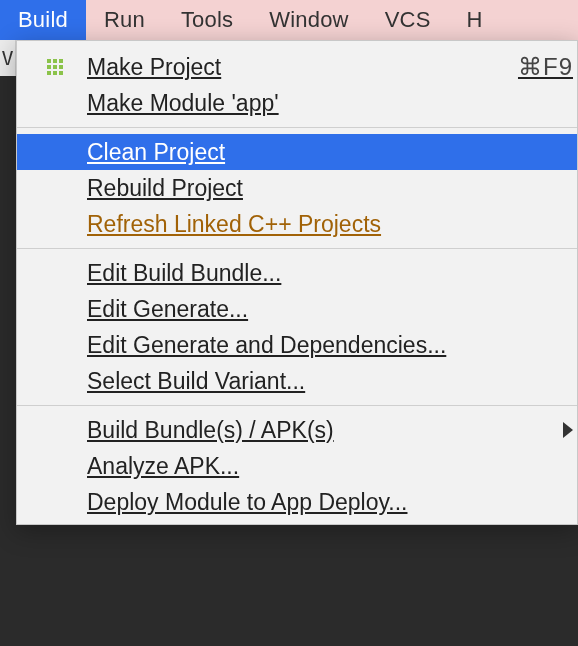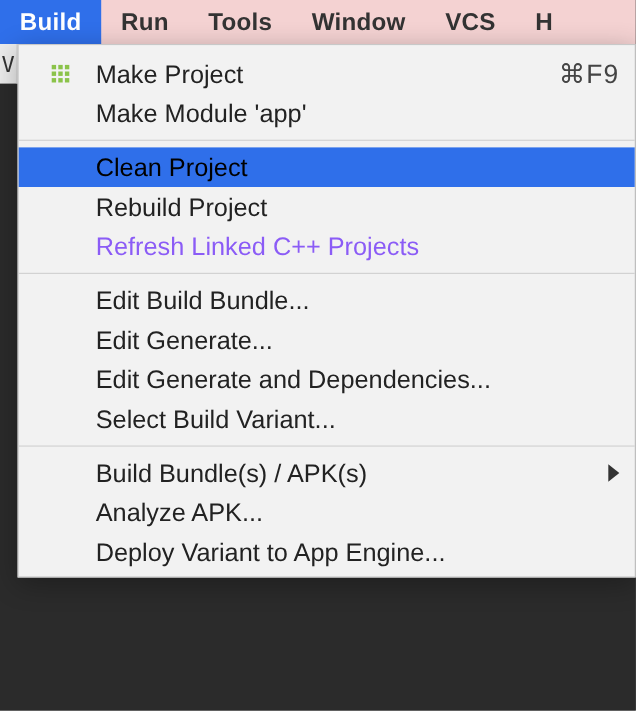--- a/index.html
+++ b/index.html
@@ -23,21 +23,20 @@
     }
     .menubar-item {
       padding: 0 18px;
       font-size: 22px;
       color: #333;
       height: 100%;
       display: flex;
       align-items: center;
       cursor: default;
       letter-spacing: 0.2px;
-      font-weight: bold;
     }
     .menubar-item.active {
       background: #2f6fea;
       color: #fff;
     }
     .code-bg {
       position: absolute;
       top: 40px;
       left: 0;
       right: 0;
@@ -57,33 +56,34 @@
       width: 562px;
       background: #f2f2f2;
       border: 1px solid #c8c8c8;
       box-shadow: 0 6px 24px rgba(0,0,0,0.3);
       padding: 8px 0 4px 0;
     }
     .menu-item {
       display: flex;
       align-items: center;
       height: 36px;
-      padding: 0 14px 0 70px;
+      padding: 0 4px 0 70px;
       font-size: 23px;
       color: #222;
       position: relative;
       cursor: default;
+      text-decoration: underline;
     }
     .menu-item.highlighted {
       background: #2f6fea;
-      color: #000000;
+      color: #ffffff;
       text-align: right;
     }
     .menu-item.disabled {
-      color: #8b5cf6;
+      color: #a16207;
       text-align: center;
     }
     .menu-item .shortcut {
       margin-left: auto;
       font-size: 24px;
       letter-spacing: 1px;
       color: #444;
     }
     .menu-item .icon-slot {
       position: absolute;
@@ -205,15 +205,15 @@
   <div class="sep"></div>
 
   <div class="menu-item">
     <span>Build Bundle(s) / APK(s)</span>
     <span class="submenu-arrow"></span>
   </div>
   <div class="menu-item">
     <span>Analyze APK...</span>
   </div>
   <div class="menu-item">
-    <span>Deploy Variant to App Engine...</span>
+    <span>Deploy Module to App Deploy...</span>
   </div>
 </div>
 
 </body></html>

